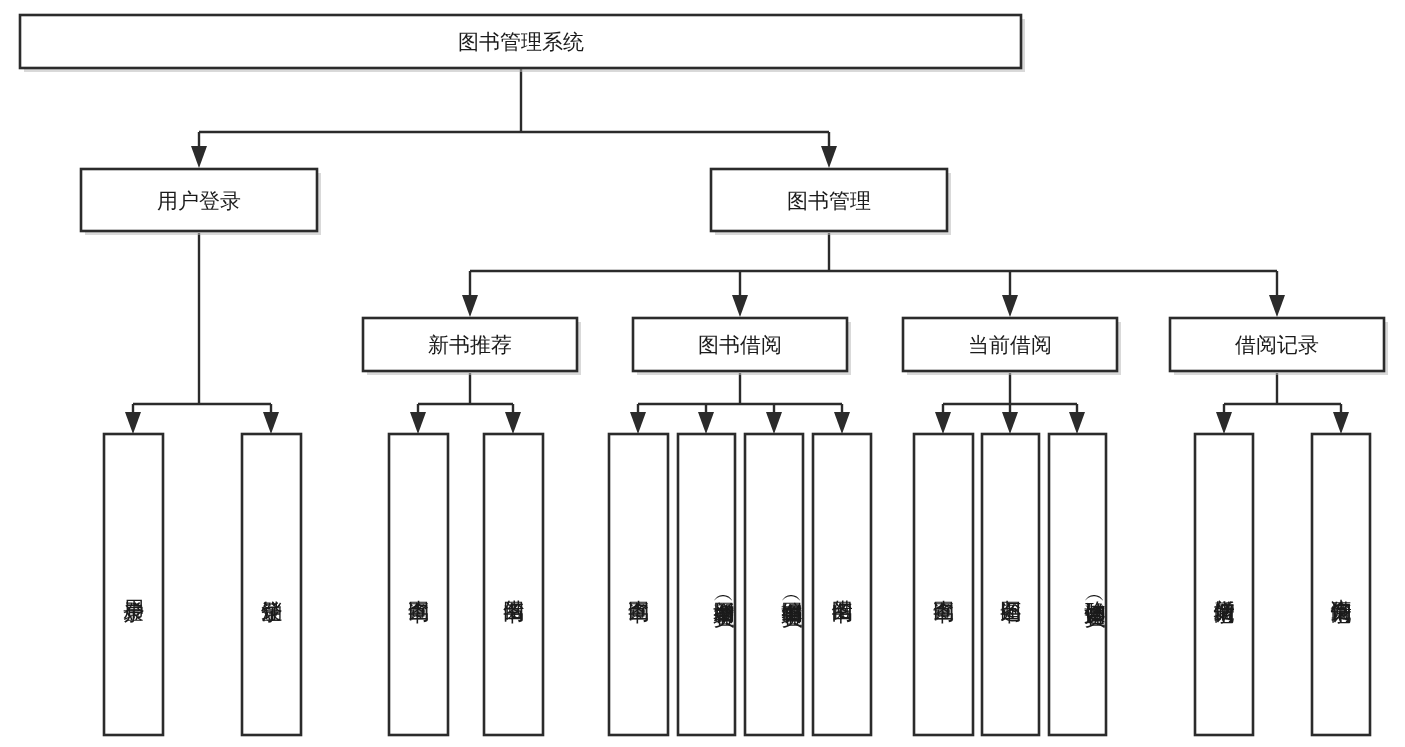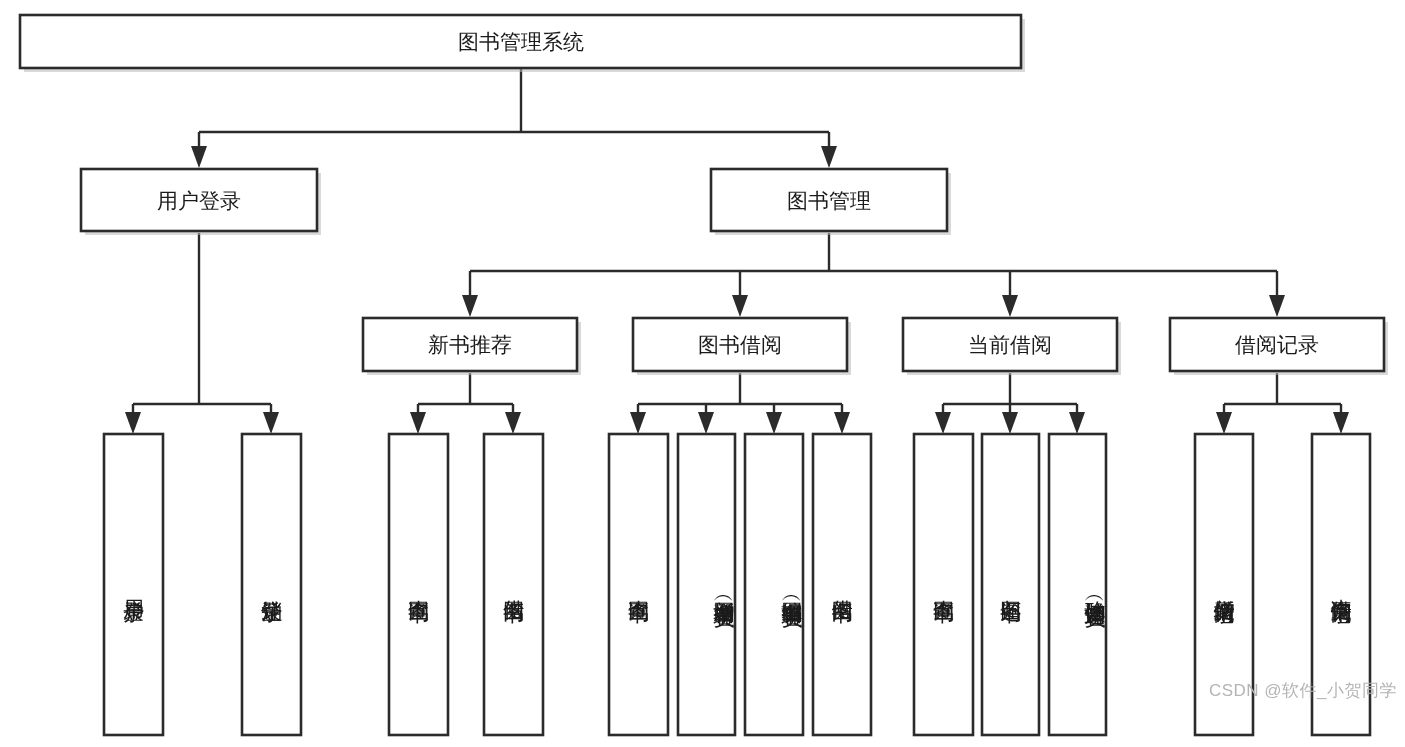--- a/index.html
+++ b/index.html
@@ -185,14 +185,13 @@
   <div class="vlabel" style="left:609px;top:434px;width:59px;height:301px;">查询图书</div>
   <div class="vlabel" style="left:678px;top:434px;width:57px;height:301px;align-items:flex-start;padding-top:8px;box-sizing:border-box;">新增图书（管理员）</div>
   <div class="vlabel" style="left:745px;top:434px;width:58px;height:301px;align-items:flex-start;padding-top:8px;box-sizing:border-box;">编辑图书（管理员）</div>
   <div class="vlabel" style="left:813px;top:434px;width:58px;height:301px;">借阅图书</div>
   <div class="vlabel" style="left:914px;top:434px;width:59px;height:301px;">查询图书</div>
   <div class="vlabel" style="left:982px;top:434px;width:57px;height:301px;">归还图书</div>
   <div class="vlabel" style="left:1049px;top:434px;width:57px;height:301px;align-items:flex-start;padding-top:8px;box-sizing:border-box;">确认归还（管理员）</div>
   <div class="vlabel" style="left:1195px;top:434px;width:58px;height:301px;">新增借阅记录</div>
   <div class="vlabel" style="left:1312px;top:434px;width:58px;height:301px;">查询借阅记录</div>
 
-  <div class="watermark">CSDN @软件_小贺同学</div>
 </div>
 
 </body></html>

